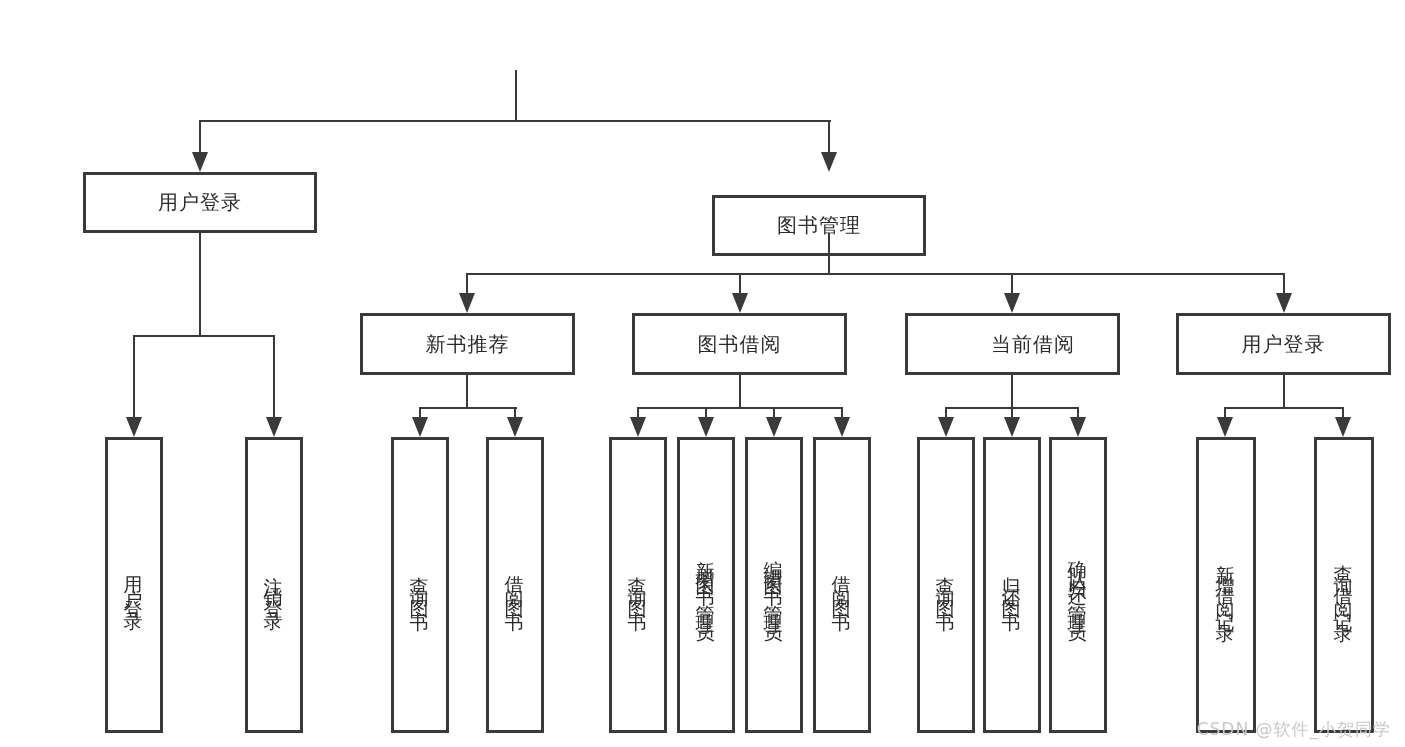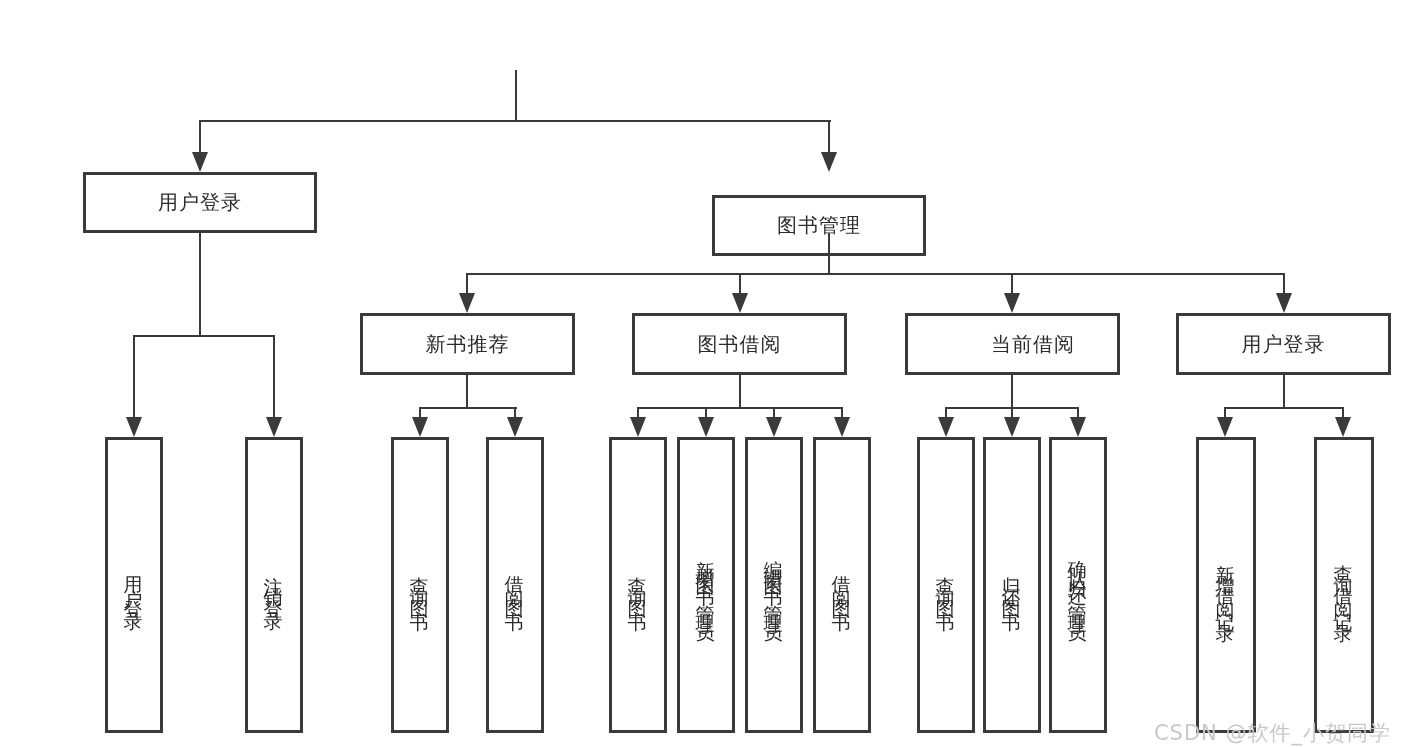--- a/index.html
+++ b/index.html
@@ -48,22 +48,22 @@
   .hline{height:2px;}
   .vline{width:2px;}
   .arrow{
     position:absolute;width:0;height:0;
     border-left:8px solid transparent;
     border-right:8px solid transparent;
     border-top:20px solid var(--line);
   }
   .watermark{
     position:absolute;
-    right:14px;bottom:0;
-    font-size:21px;
+    right:14px;bottom:6px;
+    font-size:17px;
     color:var(--watermark);
     letter-spacing:1px;
     white-space:nowrap;
   }
 </style>
 </head>
 <body>
 
 <div id="canvas">
 

